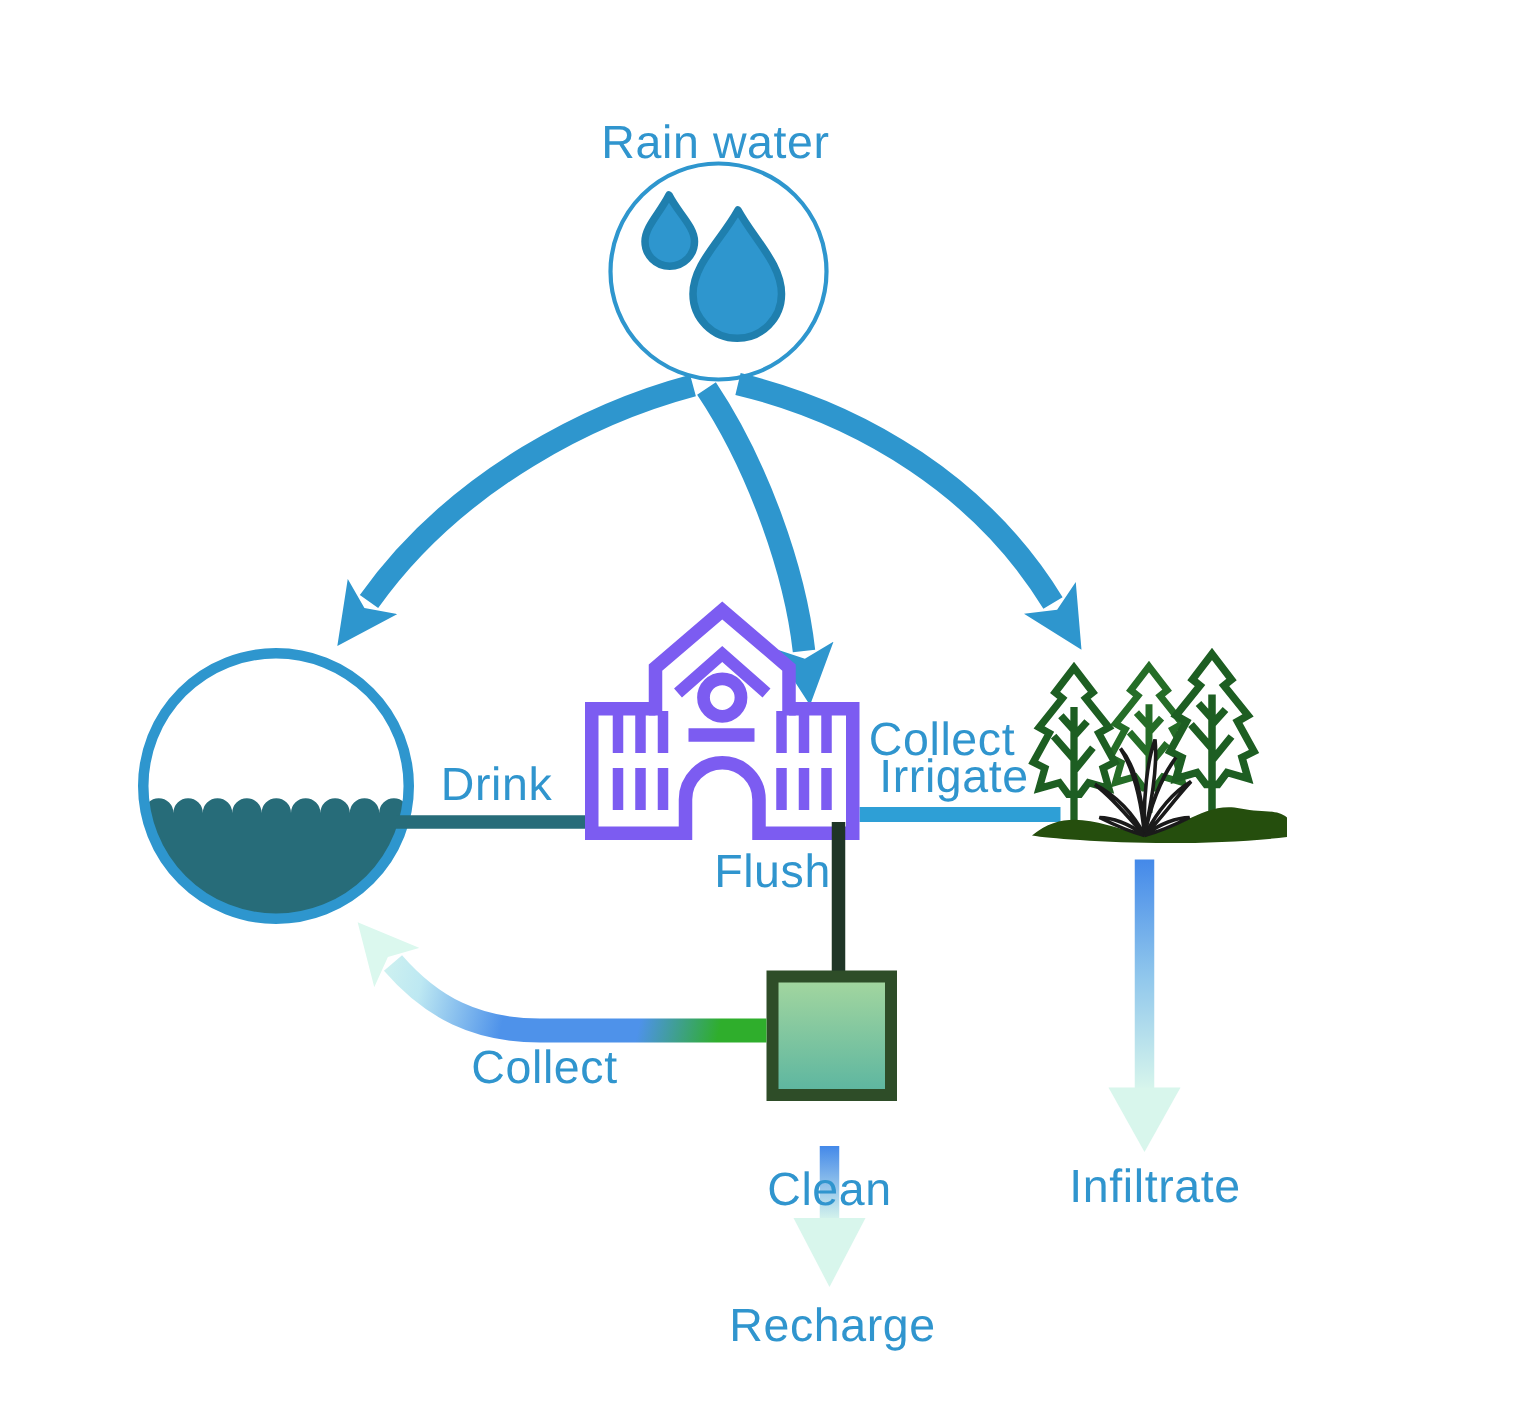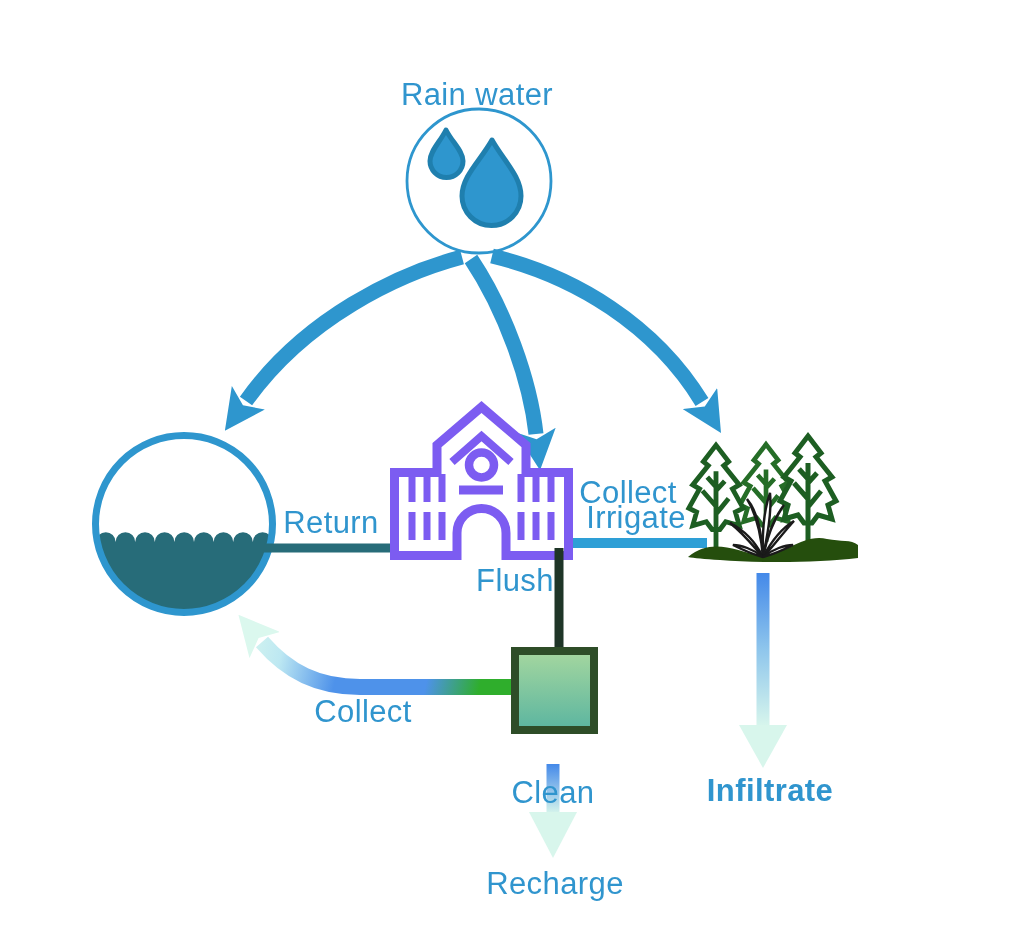--- a/index.html
+++ b/index.html
@@ -136,22 +136,22 @@
         <path d="M0 0 C -1 -26, 2 -50, 7 -64 C 9 -45, 4 -20, 0 0 Z"></path>
         <path d="M0 0 C 8 -15, 19 -29, 31 -36 C 19 -23, 10 -10, 0 0 Z"></path>
         <path d="M0 0 C 4 -20, 11 -38, 21 -52 C 11 -39, 3 -18, 0 0 Z"></path>
         <path d="M0 0 C -10 -8, -22 -12, -30 -12 C -18 -6, -8 -2, 0 0 Z"></path>
         <path d="M0 0 C 10 -8, 22 -12, 30 -12 C 18 -6, 8 -2, 0 0 Z"></path>
       </g>
     </g>
   </svg>
 
   <div class="lbl" style="left:477px;top:95px;">Rain water</div>
-  <div class="lbl" style="left:331px;top:523px;">Return</div>
+  <div class="lbl" style="left:331px;top:523px;">Drink</div>
   <div class="lbl" style="left:628px;top:455px;margin-top:38px;">Collect</div>
   <div class="lbl" style="left:636px;top:518px;">Irrigate</div>
   <div class="lbl" style="left:515px;top:581px;">Flush</div>
   <div class="lbl" style="left:363px;top:712px;">Collect</div>
   <div class="lbl" style="left:553px;top:746px;margin-top:47px;">Clean</div>
   <div class="lbl" style="left:555px;top:884px;">Recharge</div>
-  <div class="lbl" style="left:770px;top:791px;font-weight:bold;">Infiltrate</div>
+  <div class="lbl" style="left:770px;top:791px;">Infiltrate</div>
 
 </div>
 
 </body></html>

